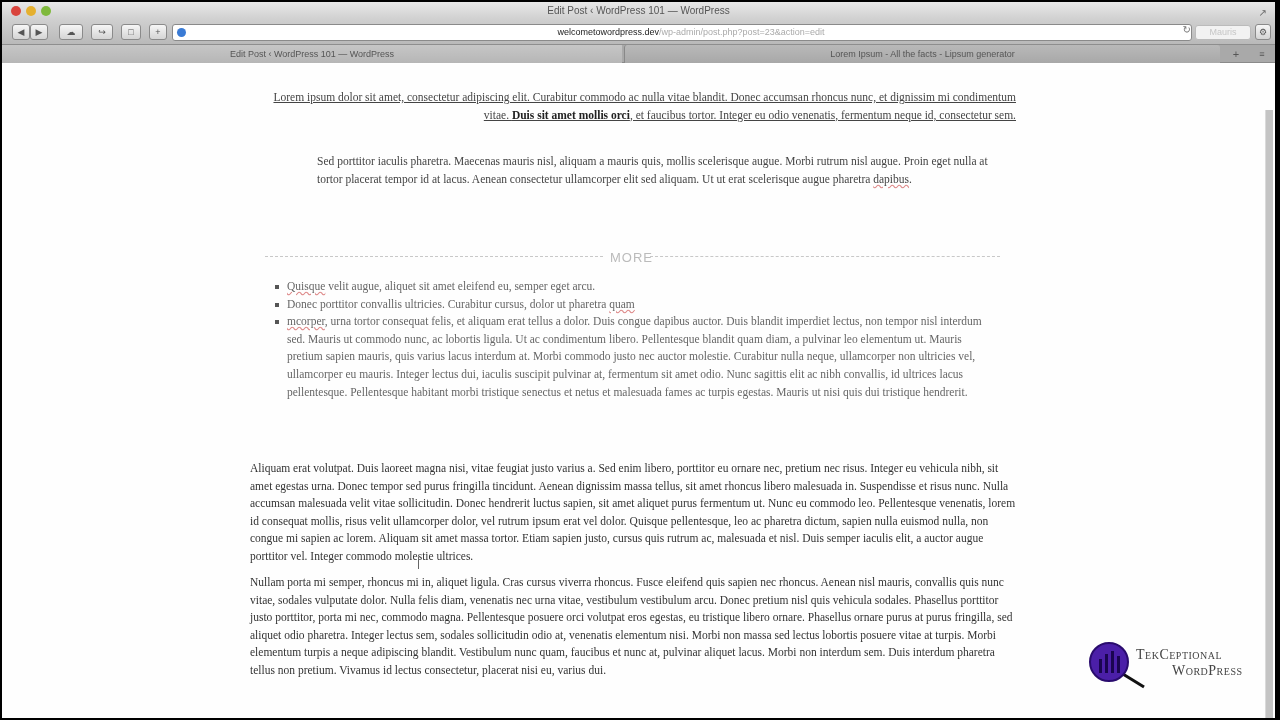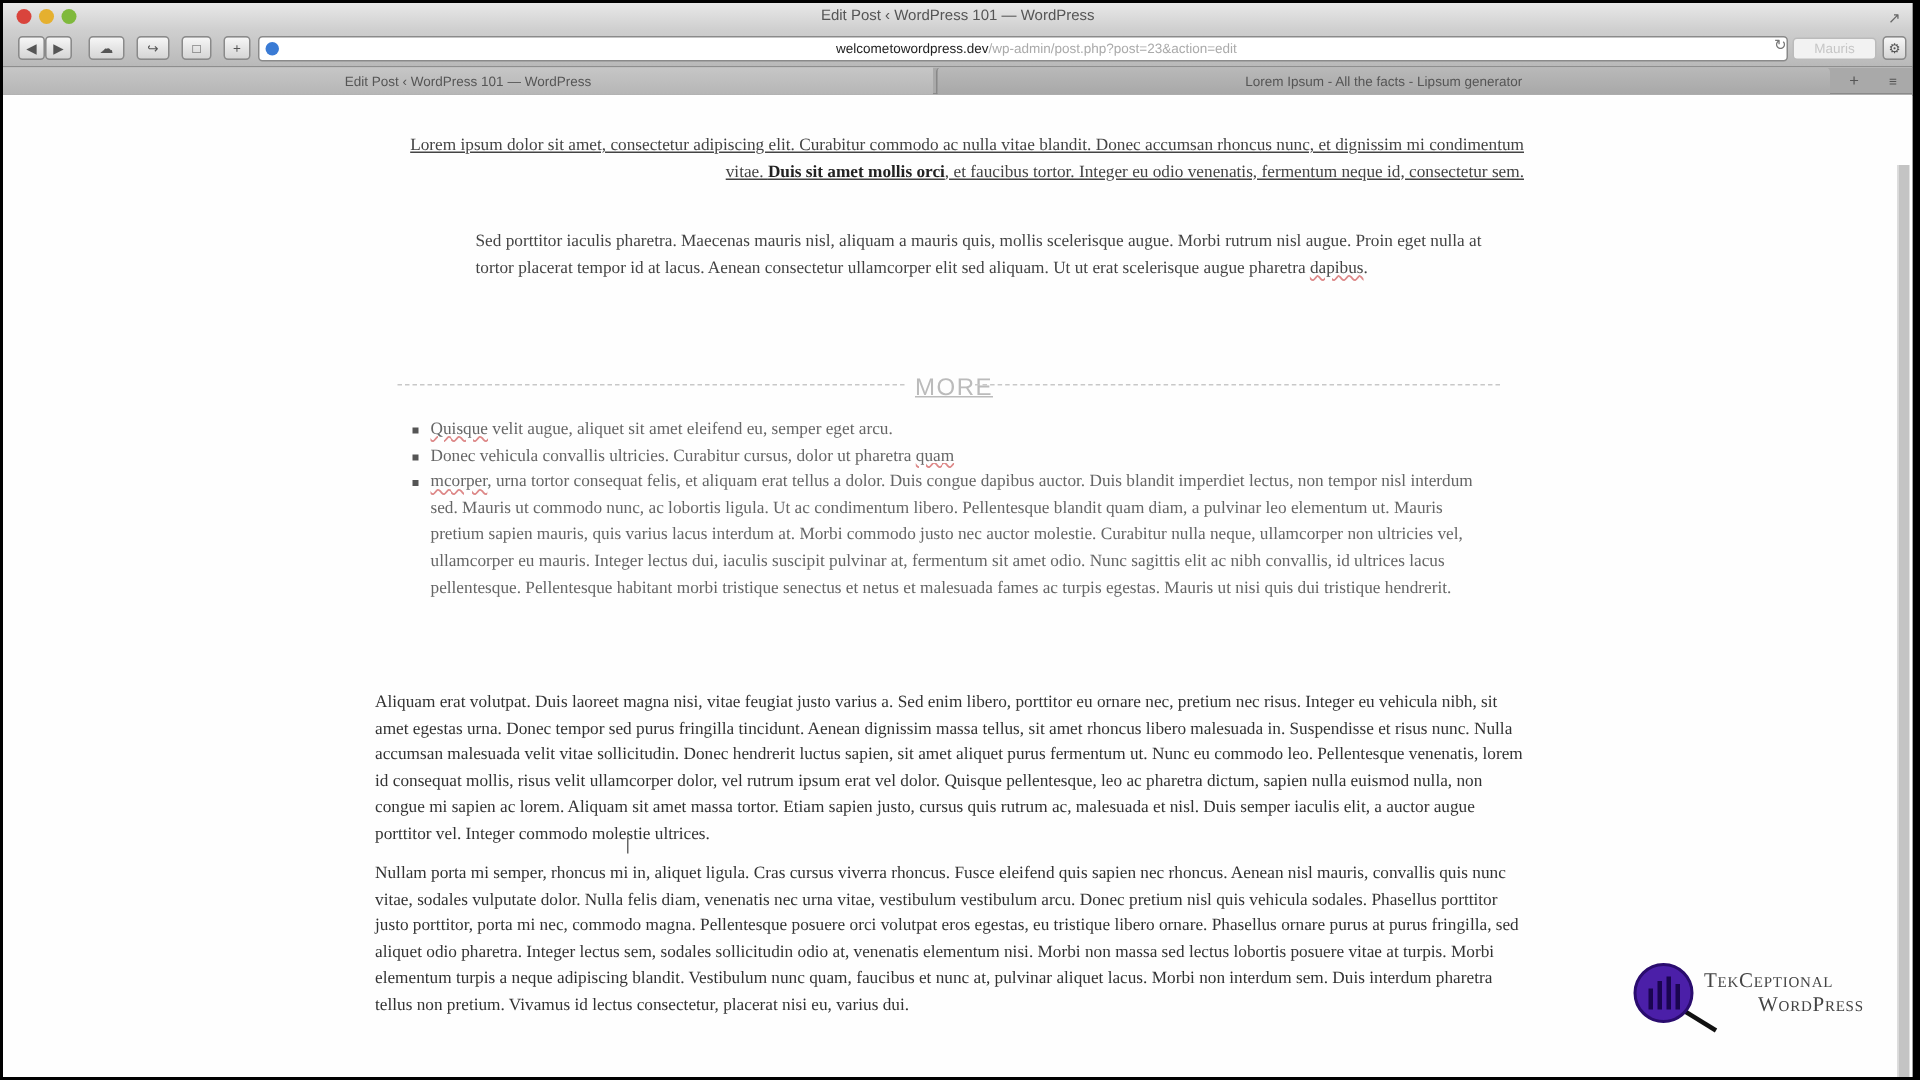--- a/index.html
+++ b/index.html
@@ -33,21 +33,21 @@
   .tab-list { position: absolute; left: 1250px; top: 2px; width: 20px; height: 14px; font-size: 9px; color: #555; text-align: center; line-height: 14px; }
 
   .content { position: absolute; left: 0; top: 62px; width: 1273px; height: 654px; background: #fefefe; }
   .scrollbar { position: absolute; left: 1263px; top: 108px; width: 8px; height: 610px; background: #c4c4c4; border-left: 1px solid #dadada; }
 
   .doc { position: absolute; font-family: "Liberation Serif", "DejaVu Serif", serif; font-size: 11.5px; line-height: 17.6px; color: #444; }
   .p1 { left: 266px; top: 89px; width: 750px; text-align: right; text-decoration: underline; }
   .p2 { left: 287px; top: 153px; width: 676px; margin-left: 30px; }
   .more { position: absolute; left: 265px; top: 250px; width: 735px; height: 12px; }
   .more-line { position: absolute; top: 6px; height: 0; border-top: 1px dashed #c8c8c8; }
-  .more-label { position: absolute; left: 345px; top: 0; font-family: "Liberation Sans", sans-serif; font-size: 16px; color: #bbb; letter-spacing: 1px; text-decoration: underline; }
+  .more-label { position: absolute; left: 345px; top: 0; font-family: "Liberation Sans", sans-serif; font-size: 13px; color: #bbb; letter-spacing: 1px; }
   .list { left: 287px; top: 278px; width: 712px; color: #666; list-style: none; }
   .list li { position: relative; }
   .list li::before { content: ""; position: absolute; left: -12px; top: 7px; width: 4px; height: 4px; background: #555; }
   .p3 { left: 250px; top: 428px; width: 770px; color: #333; margin-top: 32px; }
   .p4 { left: 250px; top: 548px; width: 770px; color: #333; margin-top: 26px; }
   .sp { text-decoration: underline; text-decoration-style: wavy; text-decoration-color: #d88; }
   .bold { font-weight: bold; color: #222; }
 
   .cursor-icon { position: absolute; left: 418px; top: 557px; width: 1px; height: 12px; background: #666; }
 
@@ -102,21 +102,21 @@
 </div>
 
 <div class="more">
   <div class="more-line" style="left:0;width:338px;"></div>
   <span class="more-label">MORE</span>
   <div class="more-line" style="left:385px;width:350px;"></div>
 </div>
 
 <ul class="doc list">
   <li><span class="sp">Quisque</span><span> velit augue, aliquet sit amet eleifend eu, semper eget arcu.</span></li>
-  <li><span>Donec vehicula convallis ultricies. Curabitur cursus, dolor ut pharetra </span><span class="sp">quam</span></li>
+  <li><span>Donec porttitor convallis ultricies. Curabitur cursus, dolor ut pharetra </span><span class="sp">quam</span></li>
   <li><span class="sp">mcorper</span><span>, urna tortor consequat felis, et aliquam erat tellus a dolor. Duis congue dapibus auctor. Duis blandit imperdiet lectus, non tempor nisl interdum sed. Mauris ut commodo nunc, ac lobortis ligula. Ut ac condimentum libero. Pellentesque blandit quam diam, a pulvinar leo elementum ut. Mauris pretium sapien mauris, quis varius lacus interdum at. Morbi commodo justo nec auctor molestie. Curabitur nulla neque, ullamcorper non ultricies vel, ullamcorper eu mauris. Integer lectus dui, iaculis suscipit pulvinar at, fermentum sit amet odio. Nunc sagittis elit ac nibh convallis, id ultrices lacus pellentesque. Pellentesque habitant morbi tristique senectus et netus et malesuada fames ac turpis egestas. Mauris ut nisi quis dui tristique hendrerit.</span></li>
 </ul>
 
 <div class="doc p3">Aliquam erat volutpat. Duis laoreet magna nisi, vitae feugiat justo varius a. Sed enim libero, porttitor eu ornare nec, pretium nec risus. Integer eu vehicula nibh, sit amet egestas urna. Donec tempor sed purus fringilla tincidunt. Aenean dignissim massa tellus, sit amet rhoncus libero malesuada in. Suspendisse et risus nunc. Nulla accumsan malesuada velit vitae sollicitudin. Donec hendrerit luctus sapien, sit amet aliquet purus fermentum ut. Nunc eu commodo leo. Pellentesque venenatis, lorem id consequat mollis, risus velit ullamcorper dolor, vel rutrum ipsum erat vel dolor. Quisque pellentesque, leo ac pharetra dictum, sapien nulla euismod nulla, non congue mi sapien ac lorem. Aliquam sit amet massa tortor. Etiam sapien justo, cursus quis rutrum ac, malesuada et nisl. Duis semper iaculis elit, a auctor augue porttitor vel. Integer commodo molestie ultrices.</div>
 <div class="doc p4">Nullam porta mi semper, rhoncus mi in, aliquet ligula. Cras cursus viverra rhoncus. Fusce eleifend quis sapien nec rhoncus. Aenean nisl mauris, convallis quis nunc vitae, sodales vulputate dolor. Nulla felis diam, venenatis nec urna vitae, vestibulum vestibulum arcu. Donec pretium nisl quis vehicula sodales. Phasellus porttitor justo porttitor, porta mi nec, commodo magna. Pellentesque posuere orci volutpat eros egestas, eu tristique libero ornare. Phasellus ornare purus at purus fringilla, sed aliquet odio pharetra. Integer lectus sem, sodales sollicitudin odio at, venenatis elementum nisi. Morbi non massa sed lectus lobortis posuere vitae at turpis. Morbi elementum turpis a neque adipiscing blandit. Vestibulum nunc quam, faucibus et nunc at, pulvinar aliquet lacus. Morbi non interdum sem. Duis interdum pharetra tellus non pretium. Vivamus id lectus consectetur, placerat nisi eu, varius dui.</div>
 
 <div class="cursor-icon"></div>
 
 <div class="logo">
   <svg width="60" height="50" viewBox="0 0 60 50">

